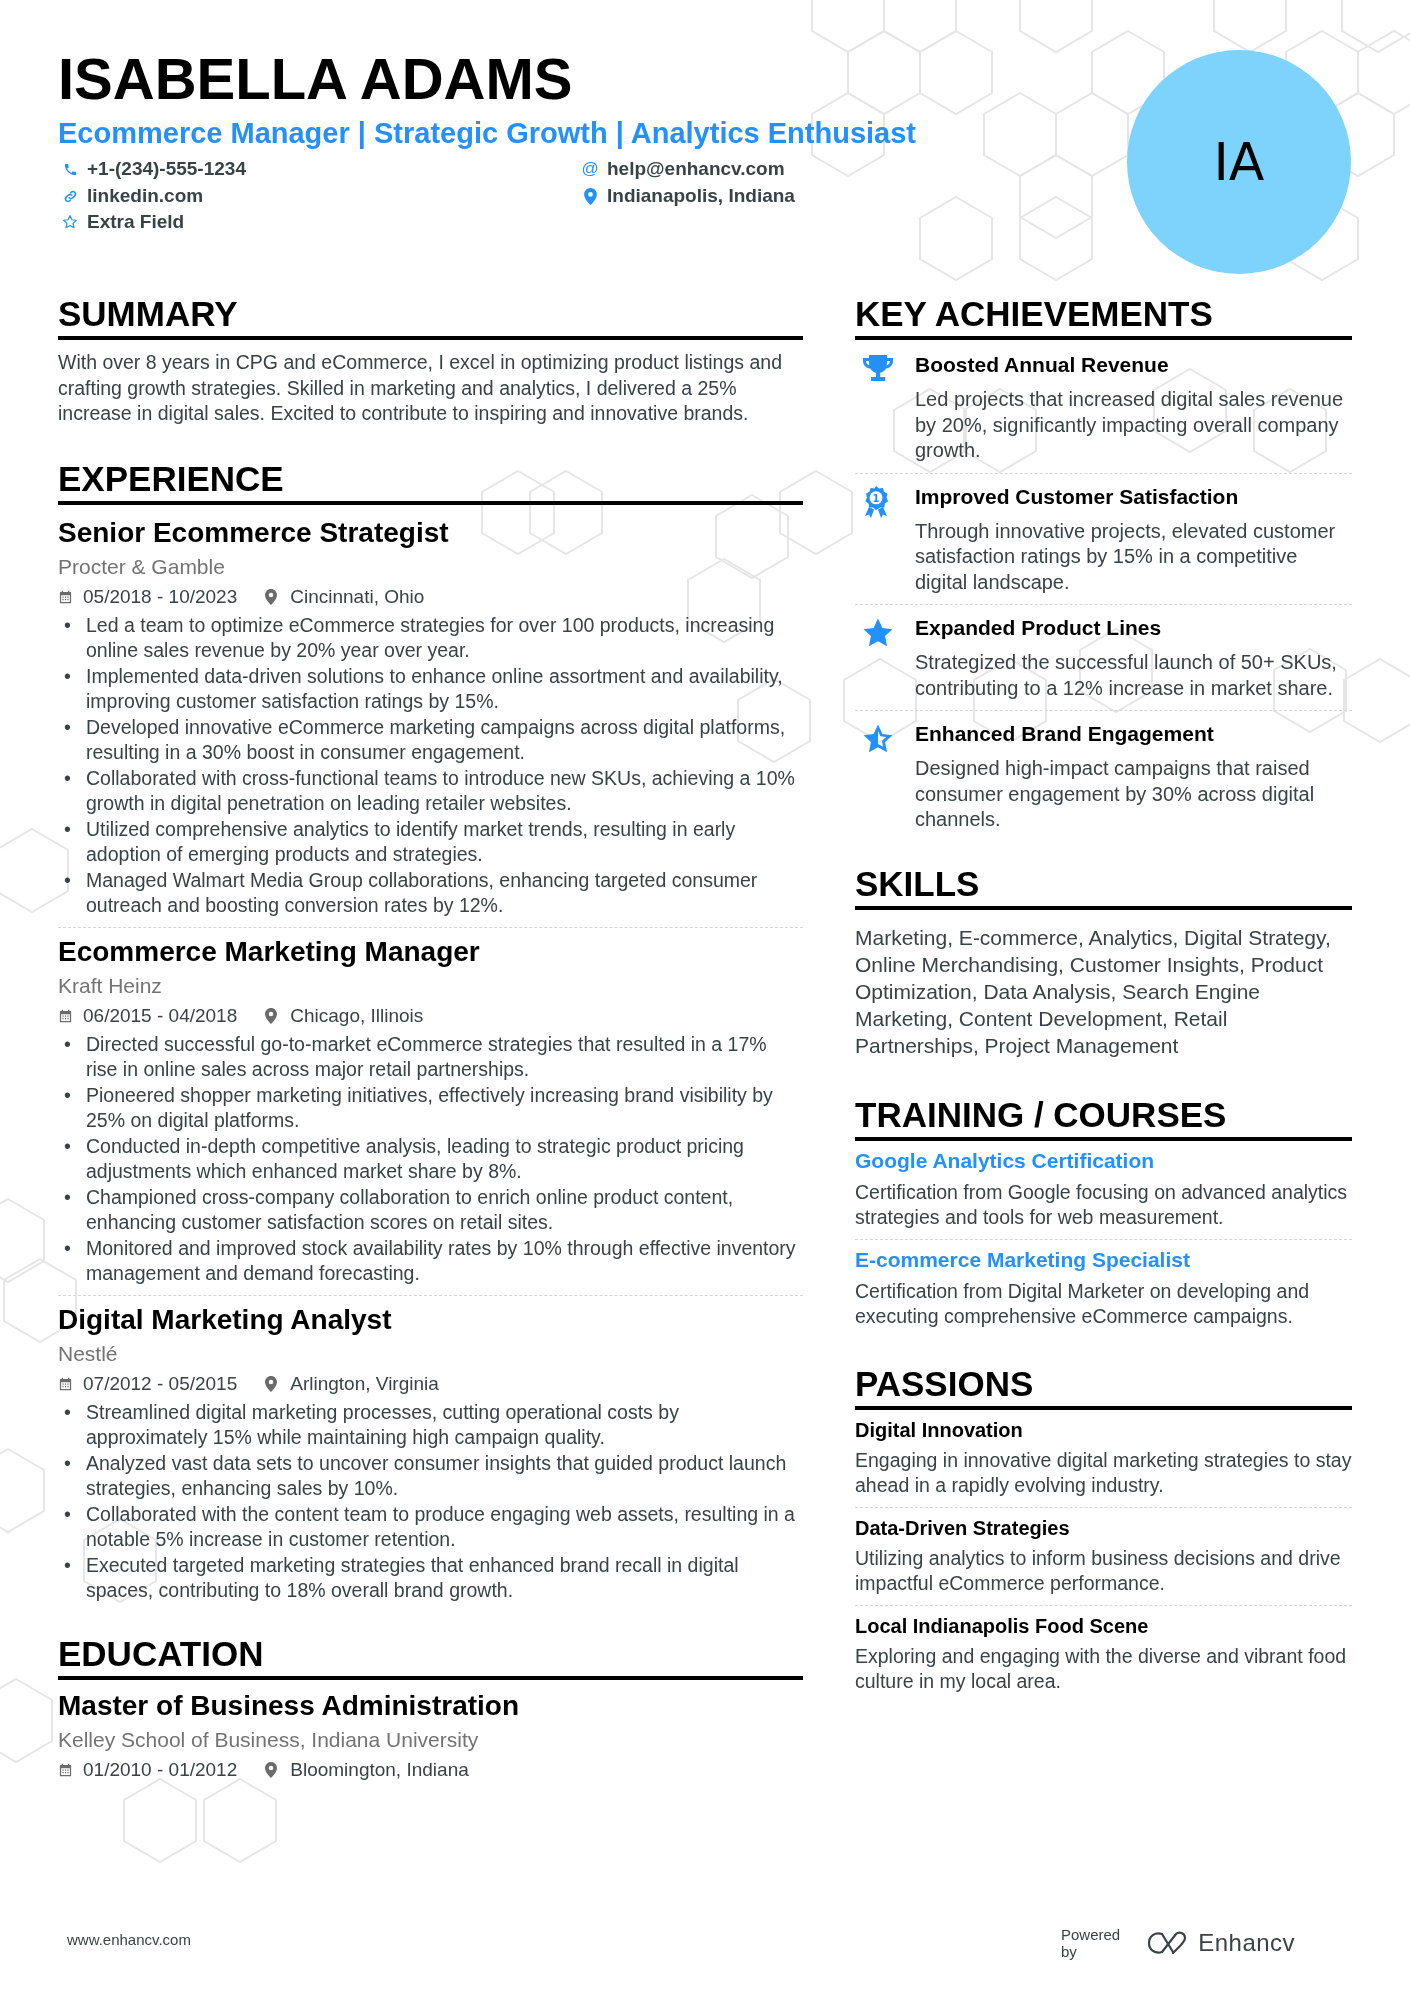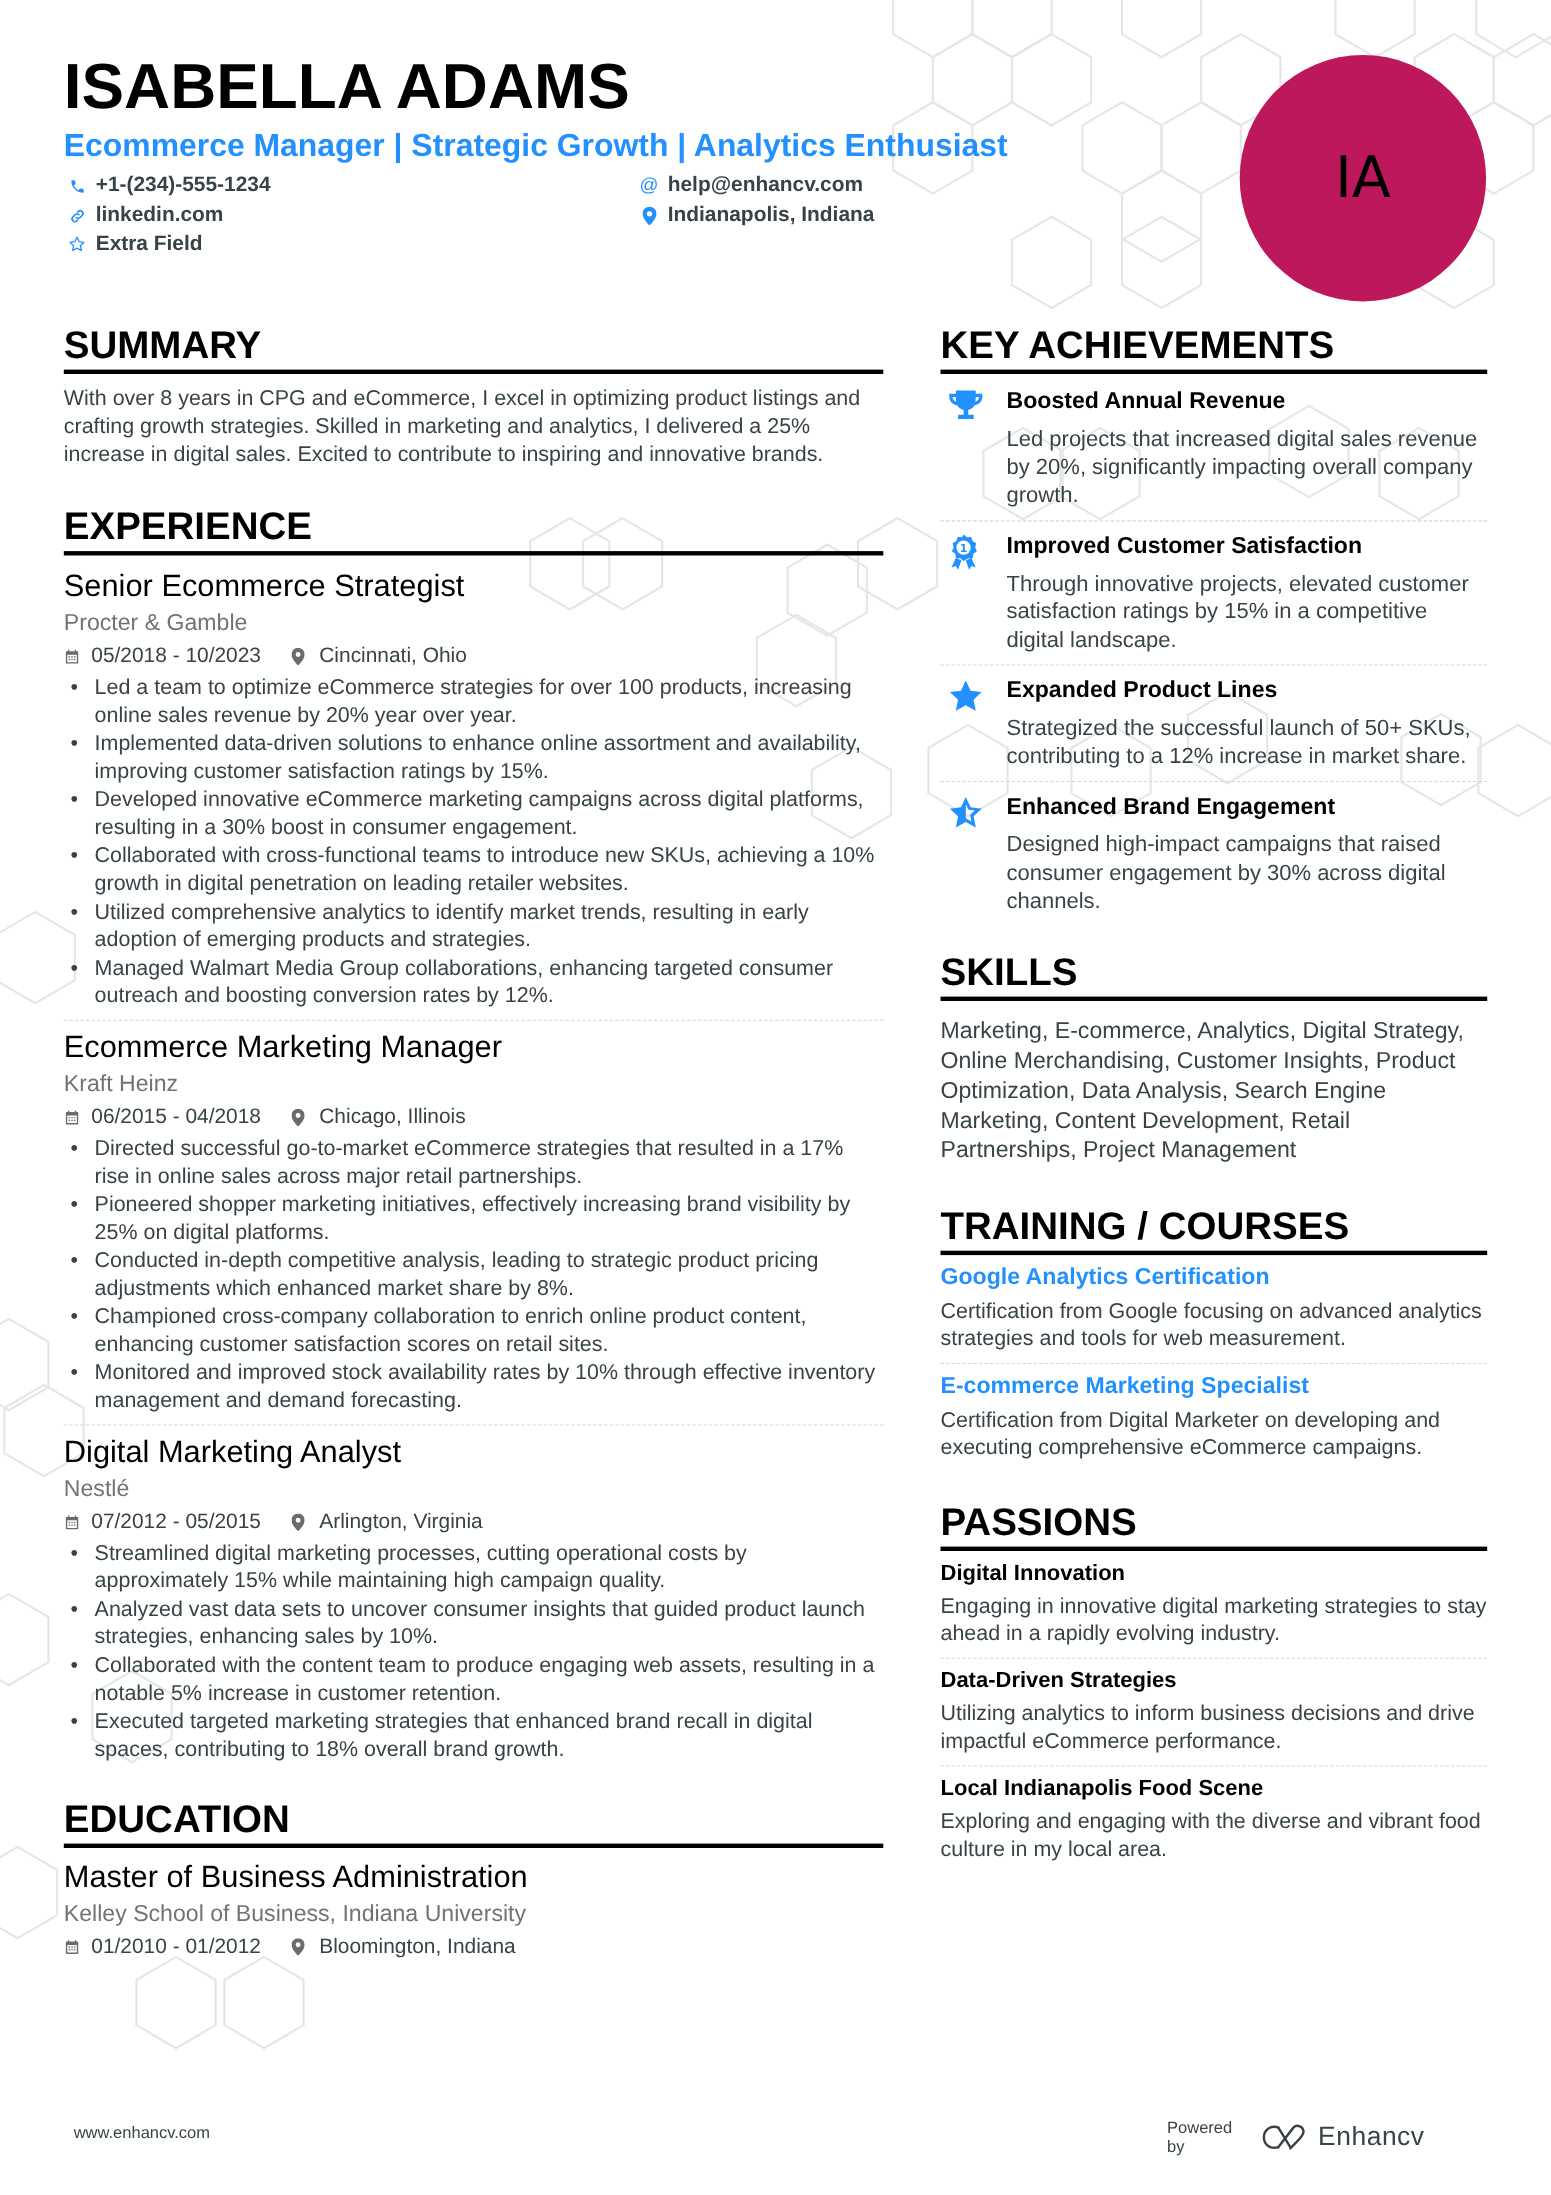--- a/index.html
+++ b/index.html
@@ -6,32 +6,32 @@
   html, body { width: 1410px; height: 1995px; background: #ffffff; overflow: hidden; }
   body { position: relative; font-family: "Liberation Sans", sans-serif; color: #384347; }
   .hexbg { position: absolute; left: 0; top: 0; width: 1410px; height: 1995px; z-index: 0; pointer-events: none; }
   .page { position: absolute; left: 0; top: 0; width: 1128px; height: 1995px; z-index: 1; }
 
   
   .name { position: absolute; left: 58px; top: 46px; font-size: 58px; font-weight: 700; color: #000; letter-spacing: 0px; line-height: 66px; white-space: nowrap; }
   .title-line { position: absolute; left: 58px; top: 116px; font-size: 29px; font-weight: 700; color: #2291ff; line-height: 34px; white-space: nowrap; }
   .contact { position: absolute; font-size: 19px; font-weight: 700; color: #384347; line-height: 24px; white-space: nowrap; display: flex; align-items: center; }
   .contact .ic { width: 16px; height: 16px; margin-right: 9px; display: inline-flex; align-items: center; justify-content: center; color: #2291ff; }
-  .avatar { position: absolute; left: 1127px; top: 50px; width: 224px; height: 224px; border-radius: 50%; background: #be185d; display: flex; align-items: center; justify-content: center; font-size: 52px; color: #000; font-family: "DejaVu Sans", sans-serif; }
+  .avatar { position: absolute; left: 1127px; top: 50px; width: 224px; height: 224px; border-radius: 50%; background: #7dd3fc; display: flex; align-items: center; justify-content: center; font-size: 52px; color: #000; font-family: "DejaVu Sans", sans-serif; }
 
   
   .col { position: absolute; }
   .col.left { left: 58px; width: 745px; }
   .col.right { left: 855px; width: 497px; }
   .sec-h { font-size: 35px; font-weight: 700; color: #000; line-height: 40px; border-bottom: 4px solid #000; padding-bottom: 2px; text-transform: uppercase; }
   .p { font-size: 19.5px; line-height: 25.5px; color: #384347; }
 
   .job { border-bottom: 1.5px dashed #d6d6d6; padding-bottom: 8px; margin-bottom: 6px; }
   .job:last-child { border-bottom: none; }
-  .job-title { font-size: 28px; line-height: 36px; color: #000; font-weight: 400; }
+  .job-title { font-size: 28px; line-height: 36px; color: #000; font-weight: 700; }
   .company { font-size: 21px; line-height: 28px; color: #737373; font-weight: 400; margin-top: 2px; }
   .meta { display: flex; align-items: center; font-size: 19px; line-height: 26px; color: #384347; margin-top: 3px; }
   .meta .ic { width: 16px; height: 16px; margin-right: 9px; color: #6b6b6b; display: inline-flex; }
   .meta .gap { width: 28px; }
   .bullets { list-style: none; margin-top: 3px; }
   .bullets li { position: relative; padding-left: 28px; font-size: 19.5px; line-height: 25.5px; color: #384347; }
   .bullets li::before { content: "•"; position: absolute; left: 6px; top: 0; color: #384347; }
 
   .ach { display: flex; border-bottom: 1.5px dashed #d6d6d6; padding: 9px 0 9px 0; }
   .ach:last-child { border-bottom: none; }

